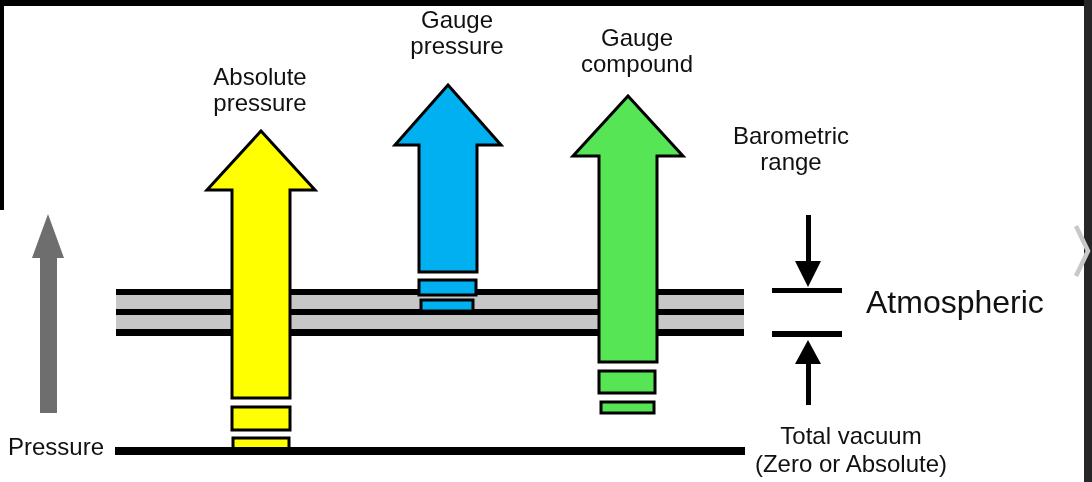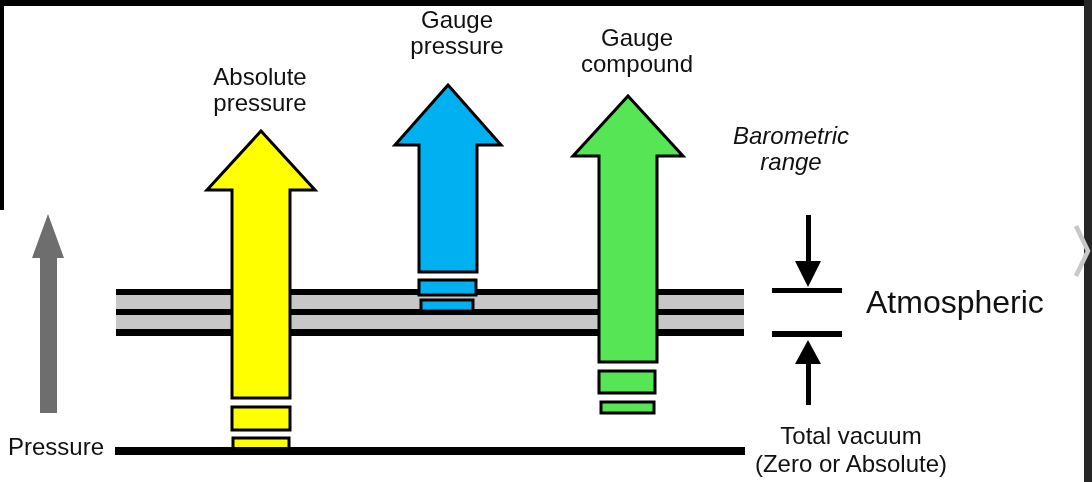--- a/index.html
+++ b/index.html
@@ -9,21 +9,21 @@
   }
   .stage svg{position:absolute;left:0;top:0;}
   .lbl{
     position:absolute;color:#111111;font-size:24px;line-height:26px;
     text-align:center;white-space:pre-line;
   }
   .lbl-pressure-axis{left:0px;top:434px;width:112px;}
   .lbl-absolute{left:170px;top:64px;width:180px;}
   .lbl-gauge{left:367px;top:7px;width:180px;}
   .lbl-compound{left:547px;top:25px;width:180px;}
-  .lbl-barometric{left:701px;top:123px;width:180px;font-style:italic;}
+  .lbl-barometric{left:701px;top:123px;width:180px;}
   .lbl-total-vacuum{left:741px;top:422px;width:220px;line-height:28px;}
   .lbl-atmospheric{
     left:866px;top:283px;width:226px;text-align:left;
     font-size:32px;line-height:38px;white-space:normal;
   }
   .approx{color:#8a8a8a;margin:0 7px;}
 </style>
 </head>
 <body>
 

